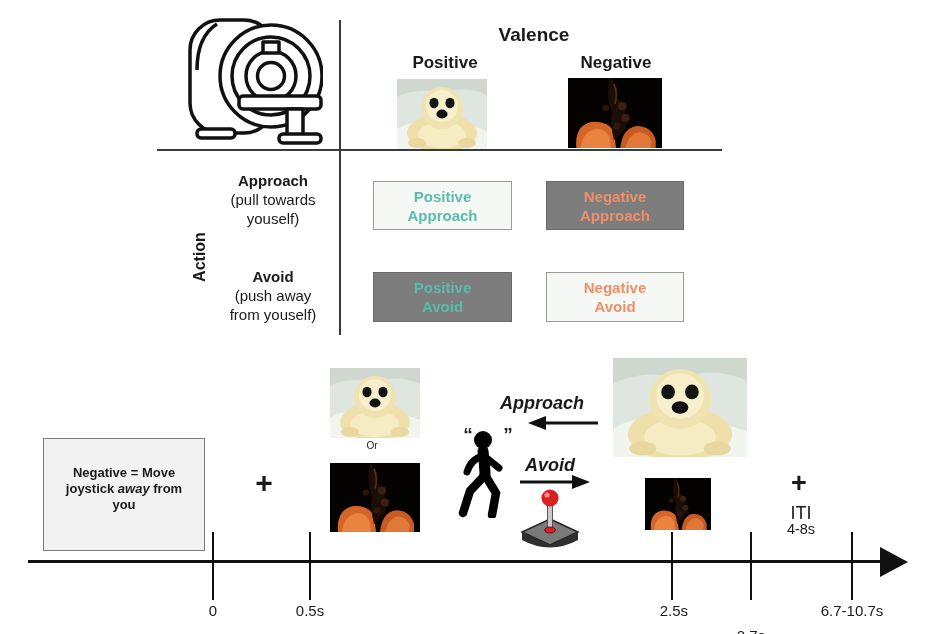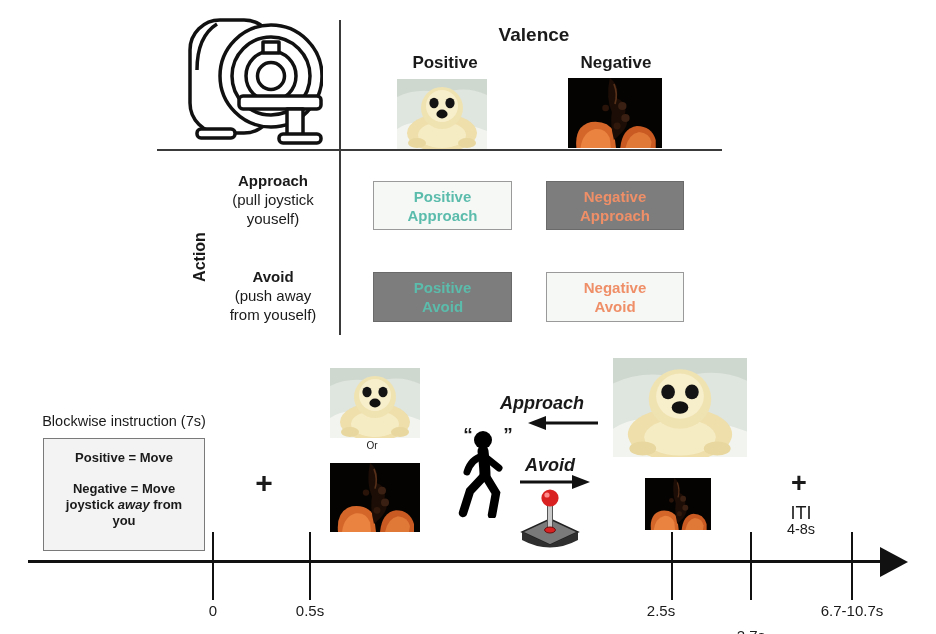--- a/index.html
+++ b/index.html
@@ -65,21 +65,21 @@
   .joystick{left:520px;top:489px;width:60px;height:66px;}
   .arrow-left{left:528px;top:415px;}
   .arrow-right{left:520px;top:474px;}
 
   
   .tline{left:28px;top:560px;width:856px;height:3px;background:#111;}
   .thead{left:880px;top:547px;}
   .tick{top:532px;width:2px;height:68px;background:#111;}
   .tk0{left:212px;} .tk1{left:309px;} .tk2{left:671px;} .tk3{left:750px;} .tk4{left:851px;}
   .tlab{top:602px;width:90px;font-size:15px;}
-  .tl0{left:168px;} .tl1{left:265px;} .tl2{left:616px;} .tl3{left:706px;margin-top:25px;} .tl4{left:807px;}
+  .tl0{left:168px;} .tl1{left:265px;} .tl2{left:598px;text-align:right;} .tl3{left:706px;margin-top:25px;} .tl4{left:807px;}
 </style>
 </head>
 <body>
 
 <div class="canvas">
 
   <svg width="0" height="0" style="position:absolute" aria-hidden="true">
     <defs>
       <symbol id="seal-art" viewBox="0 0 90 70" preserveAspectRatio="none">
         <rect width="90" height="70" fill="#dfe5df"></rect>
@@ -138,21 +138,21 @@
       <use href="#seal-art" width="100%" height="100%"></use>
     </svg>
   <svg class="abs img octo-top">
       <use href="#octo-art" width="100%" height="100%"></use>
     </svg>
 
   <div class="abs ctr action">Action</div>
 
   <div class="abs ctr rowlab r-app">
     <div class="t">Approach</div>
-    <div>(pull joystick</div>
+    <div>(pull towards</div>
     <div>youself)</div>
   </div>
   <div class="abs ctr rowlab r-avo">
     <div class="t">Avoid</div>
     <div>(push away</div>
     <div>from youself)</div>
   </div>
 
   <div class="abs cell cell-light teal c-pa">
     <span>Positive</span>
@@ -164,24 +164,22 @@
   </div>
   <div class="abs cell cell-gray teal c-pv">
     <span>Positive</span>
     <span>Avoid</span>
   </div>
   <div class="abs cell cell-light orange c-nv">
     <span>Negative</span>
     <span>Avoid</span>
   </div>
 
-  <div class="abs ctr instr-title">Blockwise instruction (7s)</div>
 
   <div class="abs ctr instr-box">
-    <div>Positive = Move</div>
     <div class="gap"></div>
     <div>Negative = Move</div>
     <div><span>joystick </span><i>away</i><span> from</span></div>
     <div>you</div>
   </div>
 
   <div class="abs ctr fixation">+</div>
 
   <svg class="abs img seal-choice">
       <use href="#seal-art" width="100%" height="100%"></use>

